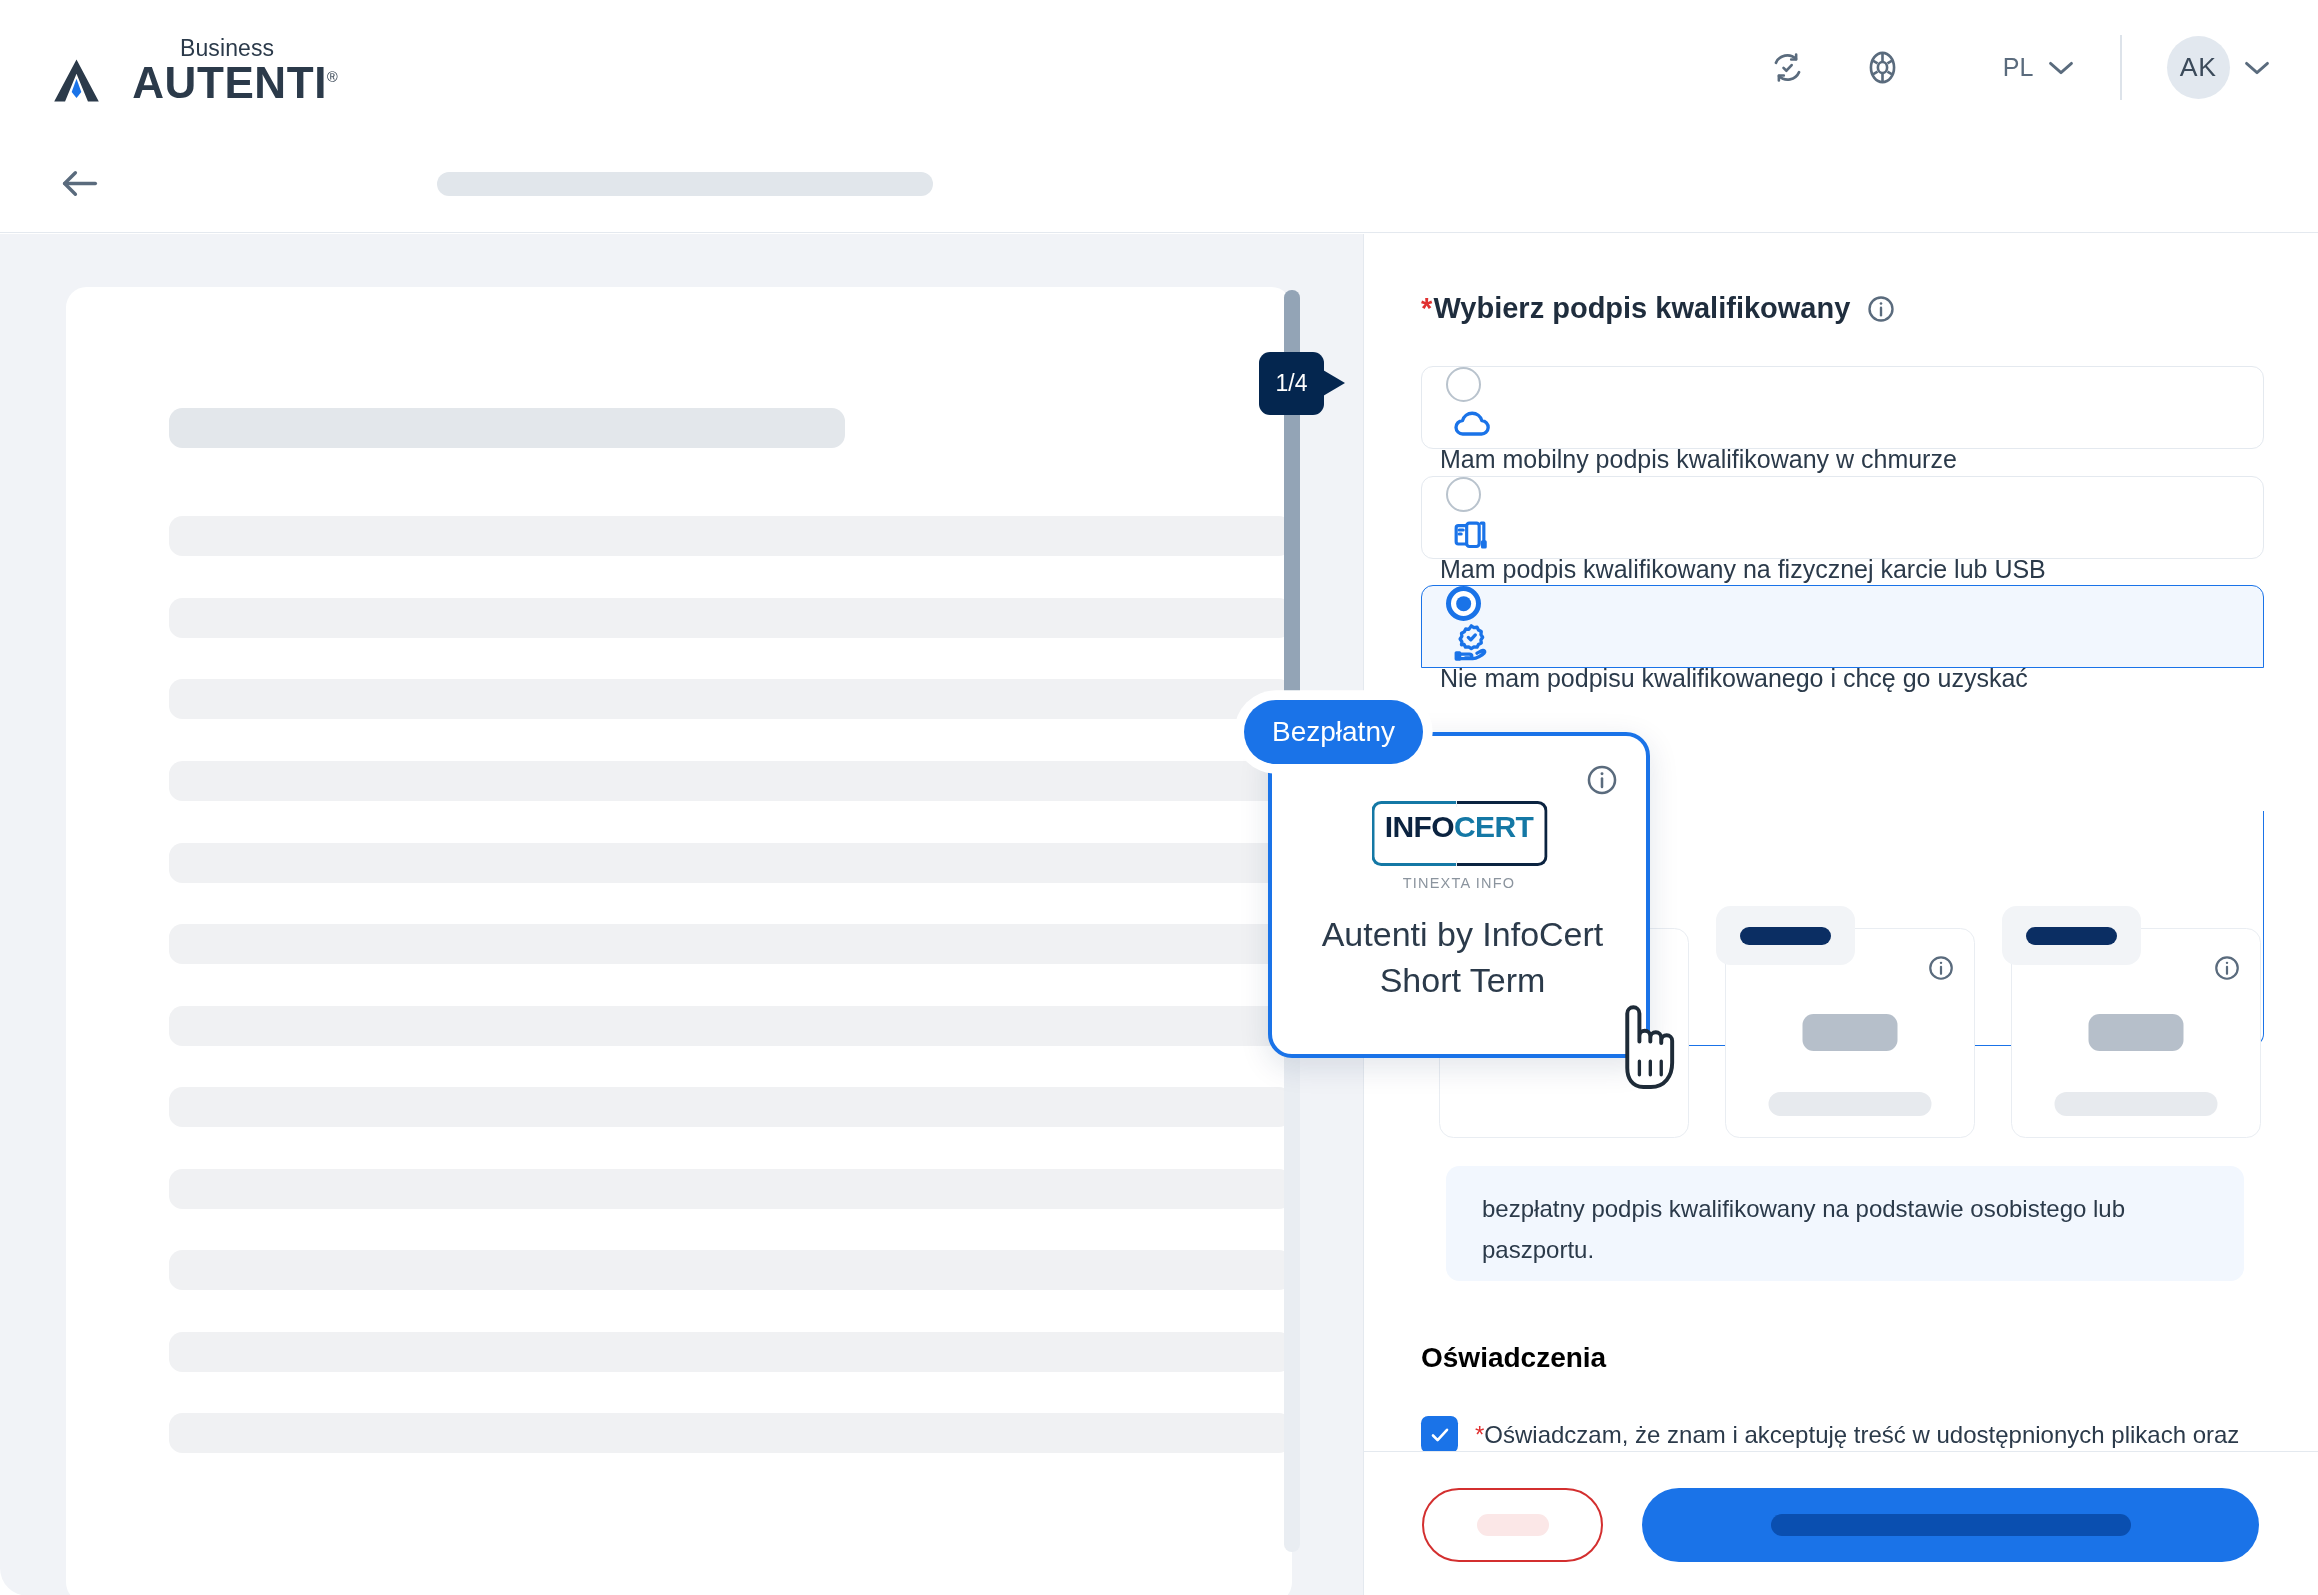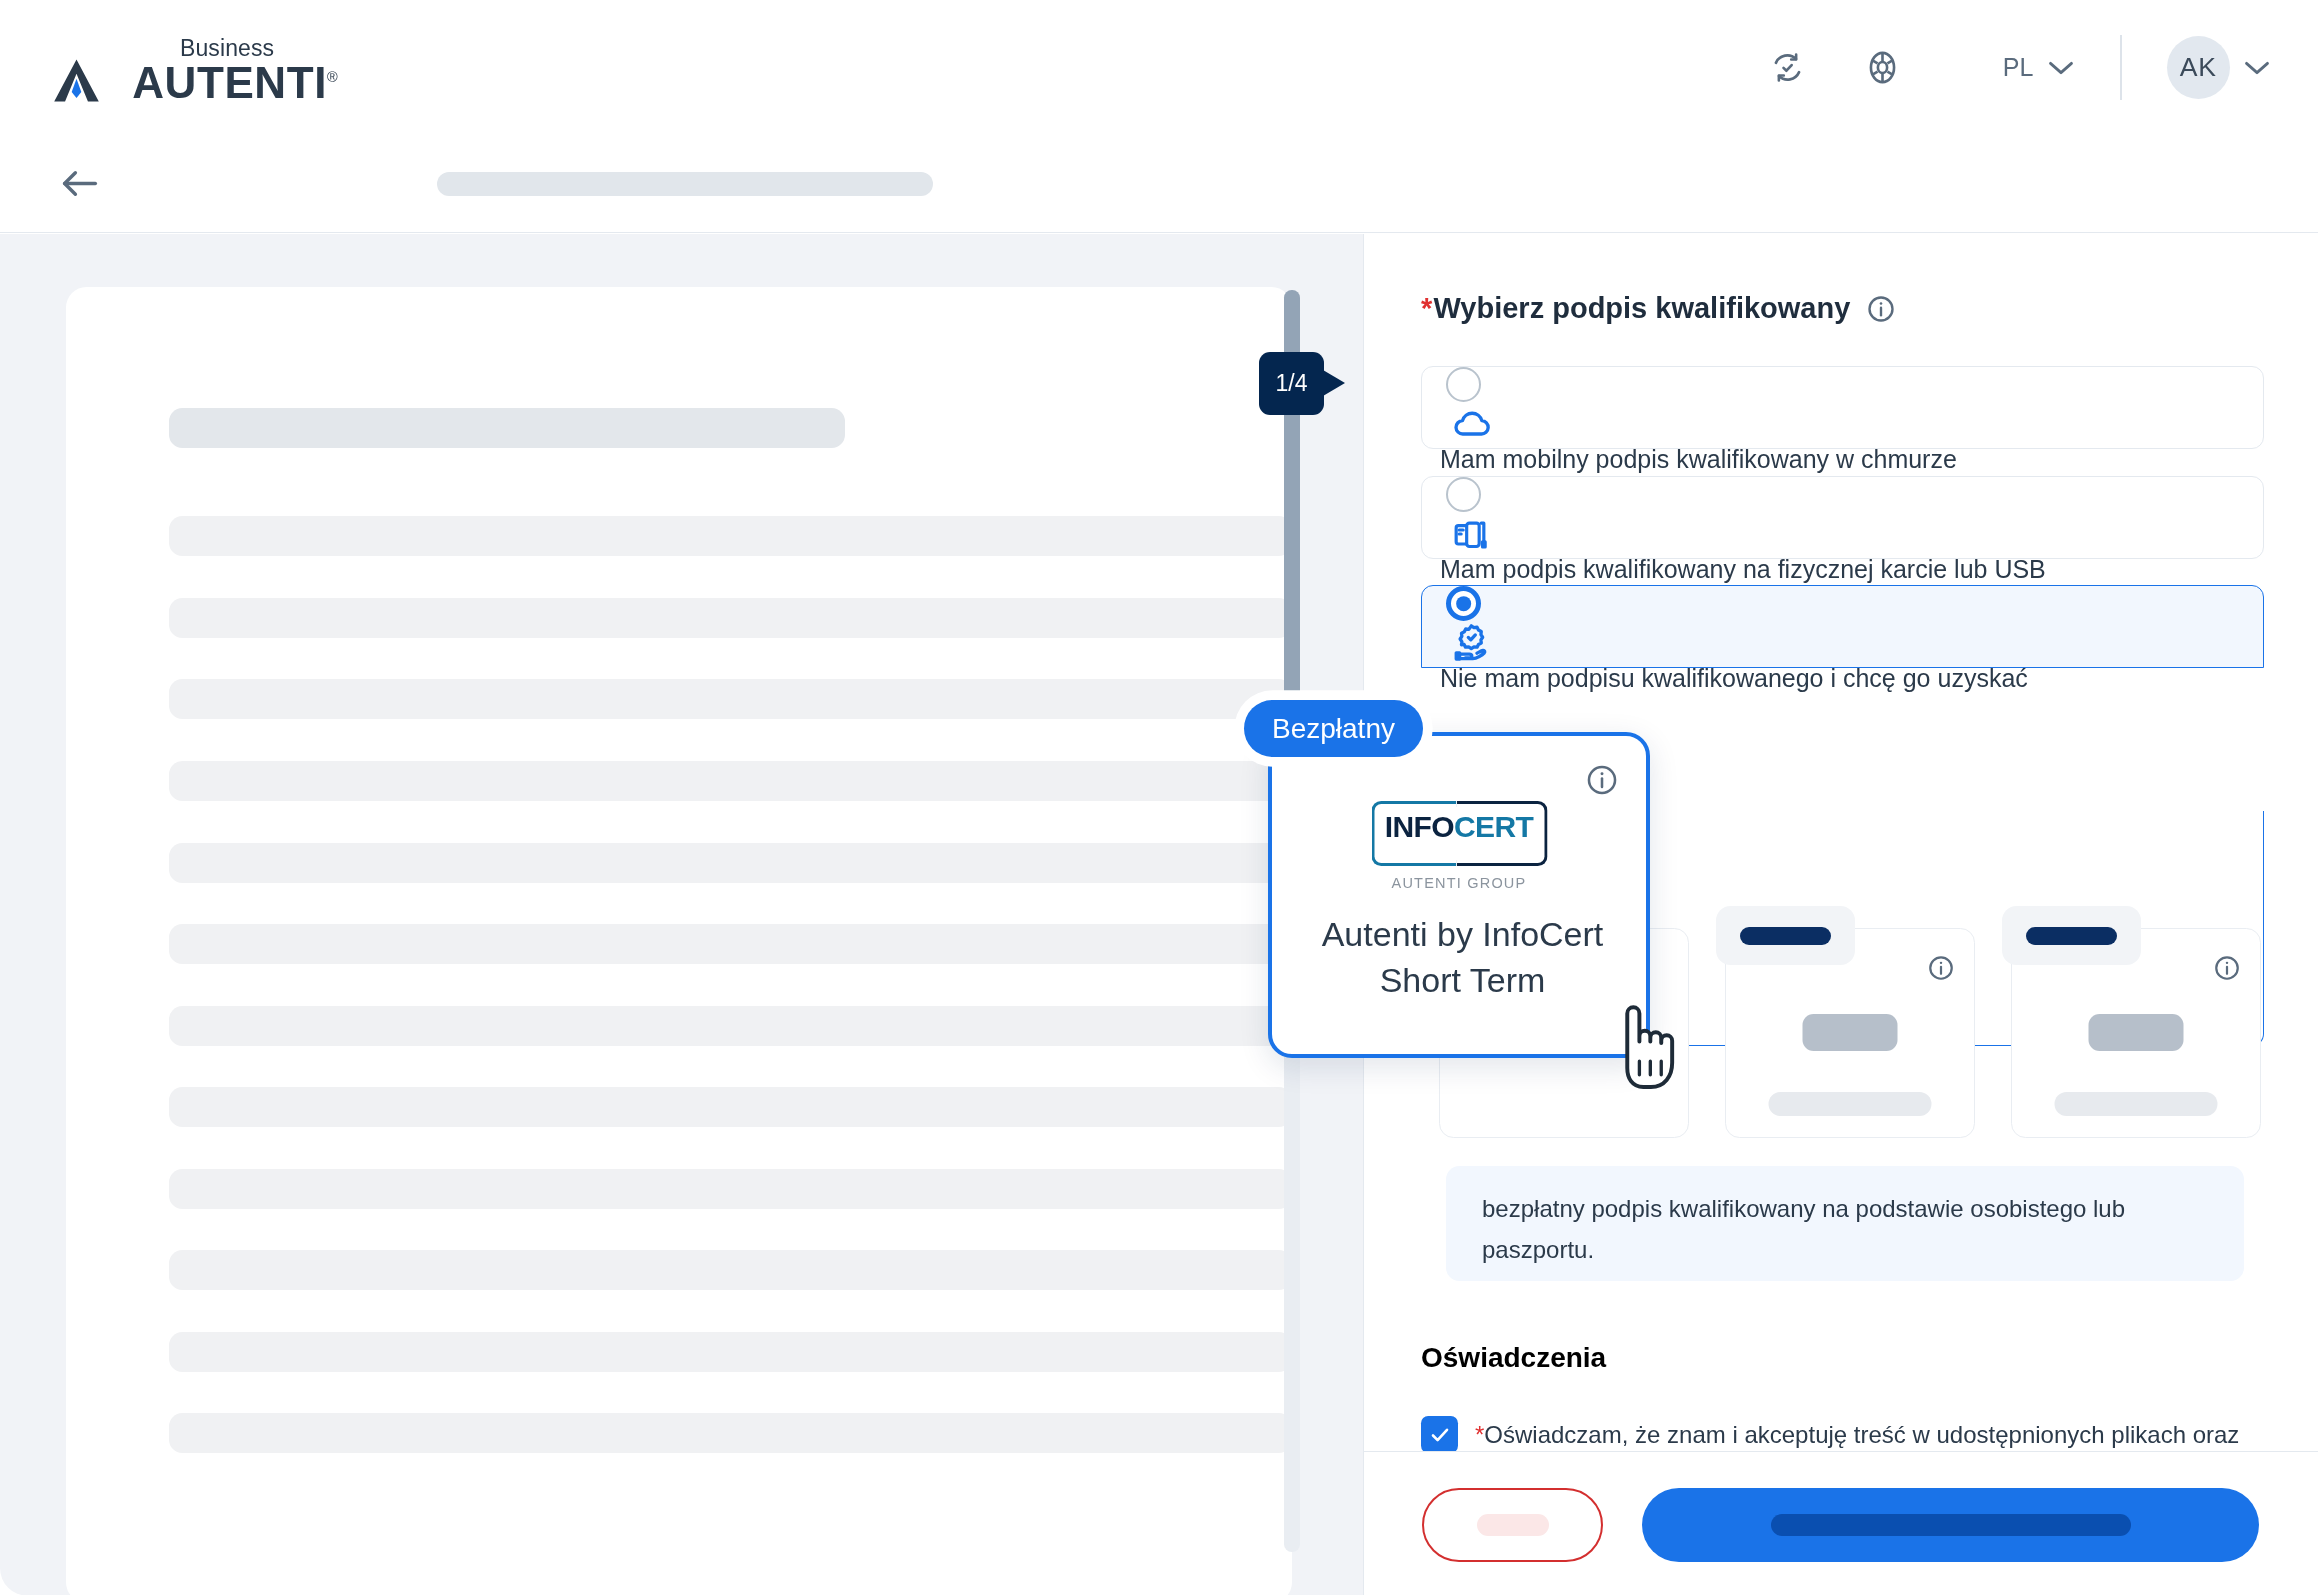--- a/index.html
+++ b/index.html
@@ -96,21 +96,21 @@
   .lnk{color:#1a73e8;font-weight:700;cursor:pointer;}
 
   .panel-footer{position:absolute;left:0;top:1217px;width:955px;height:145px;background:#fff;border-top:1.8px solid #e4e9ef;}
   .btn-cancel{position:absolute;left:58px;top:36px;width:181px;height:74px;border:2.4px solid #d32f2f;border-radius:37px;background:#fff;box-sizing:border-box;display:flex;align-items:center;justify-content:center;cursor:pointer;}
   .btn-cancel .bar{width:72px;height:22px;background:#fbe7e7;border-radius:11px;}
   .btn-primary{position:absolute;left:278px;top:36px;width:617px;height:74px;border-radius:37px;background:#1a73e8;display:flex;align-items:center;justify-content:center;cursor:pointer;}
   .btn-primary .bar{width:360px;height:22px;background:#0a4fb0;border-radius:11px;}
 
   
   .popup{position:absolute;left:1268px;top:732px;width:382px;height:326px;background:#fff;border:4.2px solid #1a73e8;border-radius:24px;box-sizing:border-box;box-shadow:0 8.5px 30px rgba(16,40,80,.12);}
-  .popup-badge{position:absolute;left:-28px;top:-36px;height:57px;padding:0 28px;background:#1a73e8;border-radius:33px;display:flex;align-items:center;justify-content:center;color:#fff;font-size:28px;box-shadow:0 0 0 9.7px #fff;}
+  .popup-badge{position:absolute;left:-28px;top:-36px;height:64px;padding:0 28px;background:#1a73e8;border-radius:33px;display:flex;align-items:center;justify-content:center;color:#fff;font-size:28px;box-shadow:0 0 0 9.7px #fff;}
   .popup-i{position:absolute;right:26.6px;top:26.6px;}
   .infocert{position:absolute;left:50%;transform:translateX(-50%);top:65px;width:175px;}
   .ic-box{position:relative;width:175px;height:65px;}
   .ic-box .bl{position:absolute;left:0;top:0;width:85px;height:65px;border:3px solid #1478a5;border-right:none;border-radius:9.7px 0 0 9.7px;box-sizing:border-box;}
   .ic-box .br{position:absolute;left:85px;top:0;width:91px;height:65px;border:3px solid #0b2340;border-left:none;border-radius:0 9.7px 9.7px 0;box-sizing:border-box;}
   .ic-word{position:absolute;left:0;top:0;width:175px;height:52px;display:flex;align-items:center;justify-content:center;font-size:30px;font-weight:700;letter-spacing:-0.6px;}
   .ic-word .info{color:#0b2340;}
   .ic-word .cert{color:#1478a5;}
   .ic-sub{margin-top:8.5px;text-align:center;font-size:14.5px;letter-spacing:1.2px;color:#8b949e;}
   .popup-title{position:absolute;left:24px;top:175px;width:333px;text-align:center;font-size:34px;line-height:46px;color:#2b3a4a;}
@@ -356,21 +356,21 @@
     </div>
     <div class="infocert">
       <div class="ic-box">
         <span class="bl"></span>
         <span class="br"></span>
         <span class="ic-word">
             <span class="info">INFO</span>
             <span class="cert">CERT</span>
           </span>
       </div>
-      <div class="ic-sub">AUTENTI GROUP</div>
+      <div class="ic-sub">TINEXTA INFO</div>
     </div>
     <div class="popup-title">
       <span>Autenti by InfoCert</span><br>
       <span>Short Term</span>
     </div>
   </div>
 
   <div class="cursor">
     <svg width="85" height="91" viewBox="0 0 56 60" fill="#ffffff" stroke="#1e2b38" stroke-width="2.6" stroke-linejoin="round" stroke-linecap="round">
       <path d="M14 34V9.5a4 4 0 0 1 8 0V28v-3.5a3.6 3.6 0 0 1 7.2 0V28v-2.5a3.6 3.6 0 0 1 7.2 0V29v-1.5a3.6 3.6 0 0 1 7.2 0V42c0 9-5 16-14 16h-5C17 58 14 52 14 45.5z"></path>

